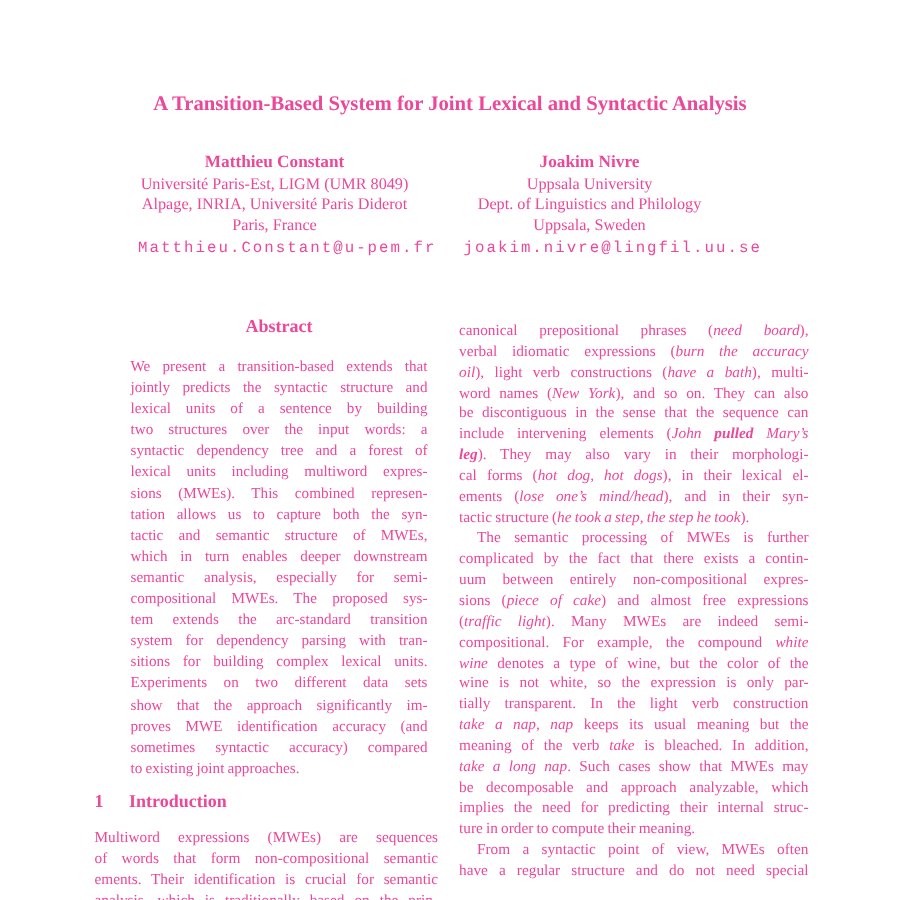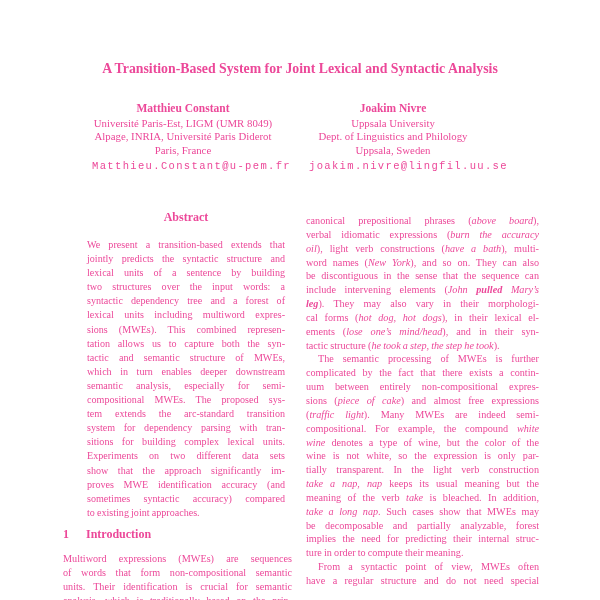--- a/index.html
+++ b/index.html
@@ -89,28 +89,28 @@
         <div class="tl"><span>sometimes syntactic accuracy) compared</span></div>
         <div class="tl tl-end"><span>to existing joint approaches.</span></div>
       </div>
     <div class="sec-head">
       <span>1</span>
       <span>Introduction</span>
     </div>
     <div class="intro">
         <div class="tl"><span>Multiword expressions (MWEs) are sequences</span></div>
         <div class="tl"><span>of words that form non-compositional semantic</span></div>
-        <div class="tl"><span>units. Their identification is crucial for semantic</span></div>
+        <div class="tl"><span>ements. Their identification is crucial for semantic</span></div>
         <div class="tl"><span>analysis, which is traditionally based on the prin-</span></div>
       </div>
   </div>
 
   <div class="col-right">
     <div>
-        <div class="tl"><span>canonical prepositional phrases (</span><span class="st-i">above board</span><span>),</span></div>
+        <div class="tl"><span>canonical prepositional phrases (</span><span class="st-i">need board</span><span>),</span></div>
         <div class="tl"><span>verbal idiomatic expressions (</span><span class="st-i">burn the accuracy</span></div>
         <div class="tl"><span class="st-i">oil</span><span>), light verb constructions (</span><span class="st-i">have a bath</span><span>), multi-</span></div>
         <div class="tl"><span>word names (</span><span class="st-i">New York</span><span>), and so on. They can also</span></div>
         <div class="tl"><span>be discontiguous in the sense that the sequence can</span></div>
         <div class="tl"><span>include intervening elements (</span><span class="st-i">John </span><span class="st-bi">pulled</span><span class="st-i"> Mary’s</span></div>
         <div class="tl"><span class="st-bi">leg</span><span>).  They may also vary in their morphologi-</span></div>
         <div class="tl"><span>cal forms (</span><span class="st-i">hot dog, hot dogs</span><span>), in their lexical el-</span></div>
         <div class="tl"><span>ements (</span><span class="st-i">lose one’s mind/head</span><span>), and in their syn-</span></div>
         <div class="tl tl-end"><span>tactic structure (</span><span class="st-i">he took a step, the step he took</span><span>).</span></div>
       </div>
@@ -120,21 +120,21 @@
         <div class="tl"><span>uum between entirely non-compositional expres-</span></div>
         <div class="tl"><span>sions (</span><span class="st-i">piece of cake</span><span>) and almost free expressions</span></div>
         <div class="tl"><span>(</span><span class="st-i">traffic light</span><span>).  Many MWEs are indeed semi-</span></div>
         <div class="tl"><span>compositional. For example, the compound </span><span class="st-i">white</span></div>
         <div class="tl"><span class="st-i">wine</span><span> denotes a type of wine, but the color of the</span></div>
         <div class="tl"><span>wine is not white, so the expression is only par-</span></div>
         <div class="tl"><span>tially transparent.  In the light verb construction</span></div>
         <div class="tl"><span class="st-i">take a nap</span><span>, </span><span class="st-i">nap</span><span> keeps its usual meaning but the</span></div>
         <div class="tl"><span>meaning of the verb </span><span class="st-i">take</span><span> is bleached. In addition,</span></div>
         <div class="tl"><span class="st-i">take a long nap</span><span>. Such cases show that MWEs may</span></div>
-        <div class="tl"><span>be decomposable and partially analyzable, forest</span></div>
+        <div class="tl"><span>be decomposable and approach analyzable, which</span></div>
         <div class="tl"><span>implies the need for predicting their internal struc-</span></div>
         <div class="tl tl-end"><span>ture in order to compute their meaning.</span></div>
       </div>
     <div class="p-indent">
         <div class="tl"><span>From a syntactic point of view, MWEs often</span></div>
         <div class="tl"><span>have a regular structure and do not need special</span></div>
       </div>
   </div>
 
 </div>

